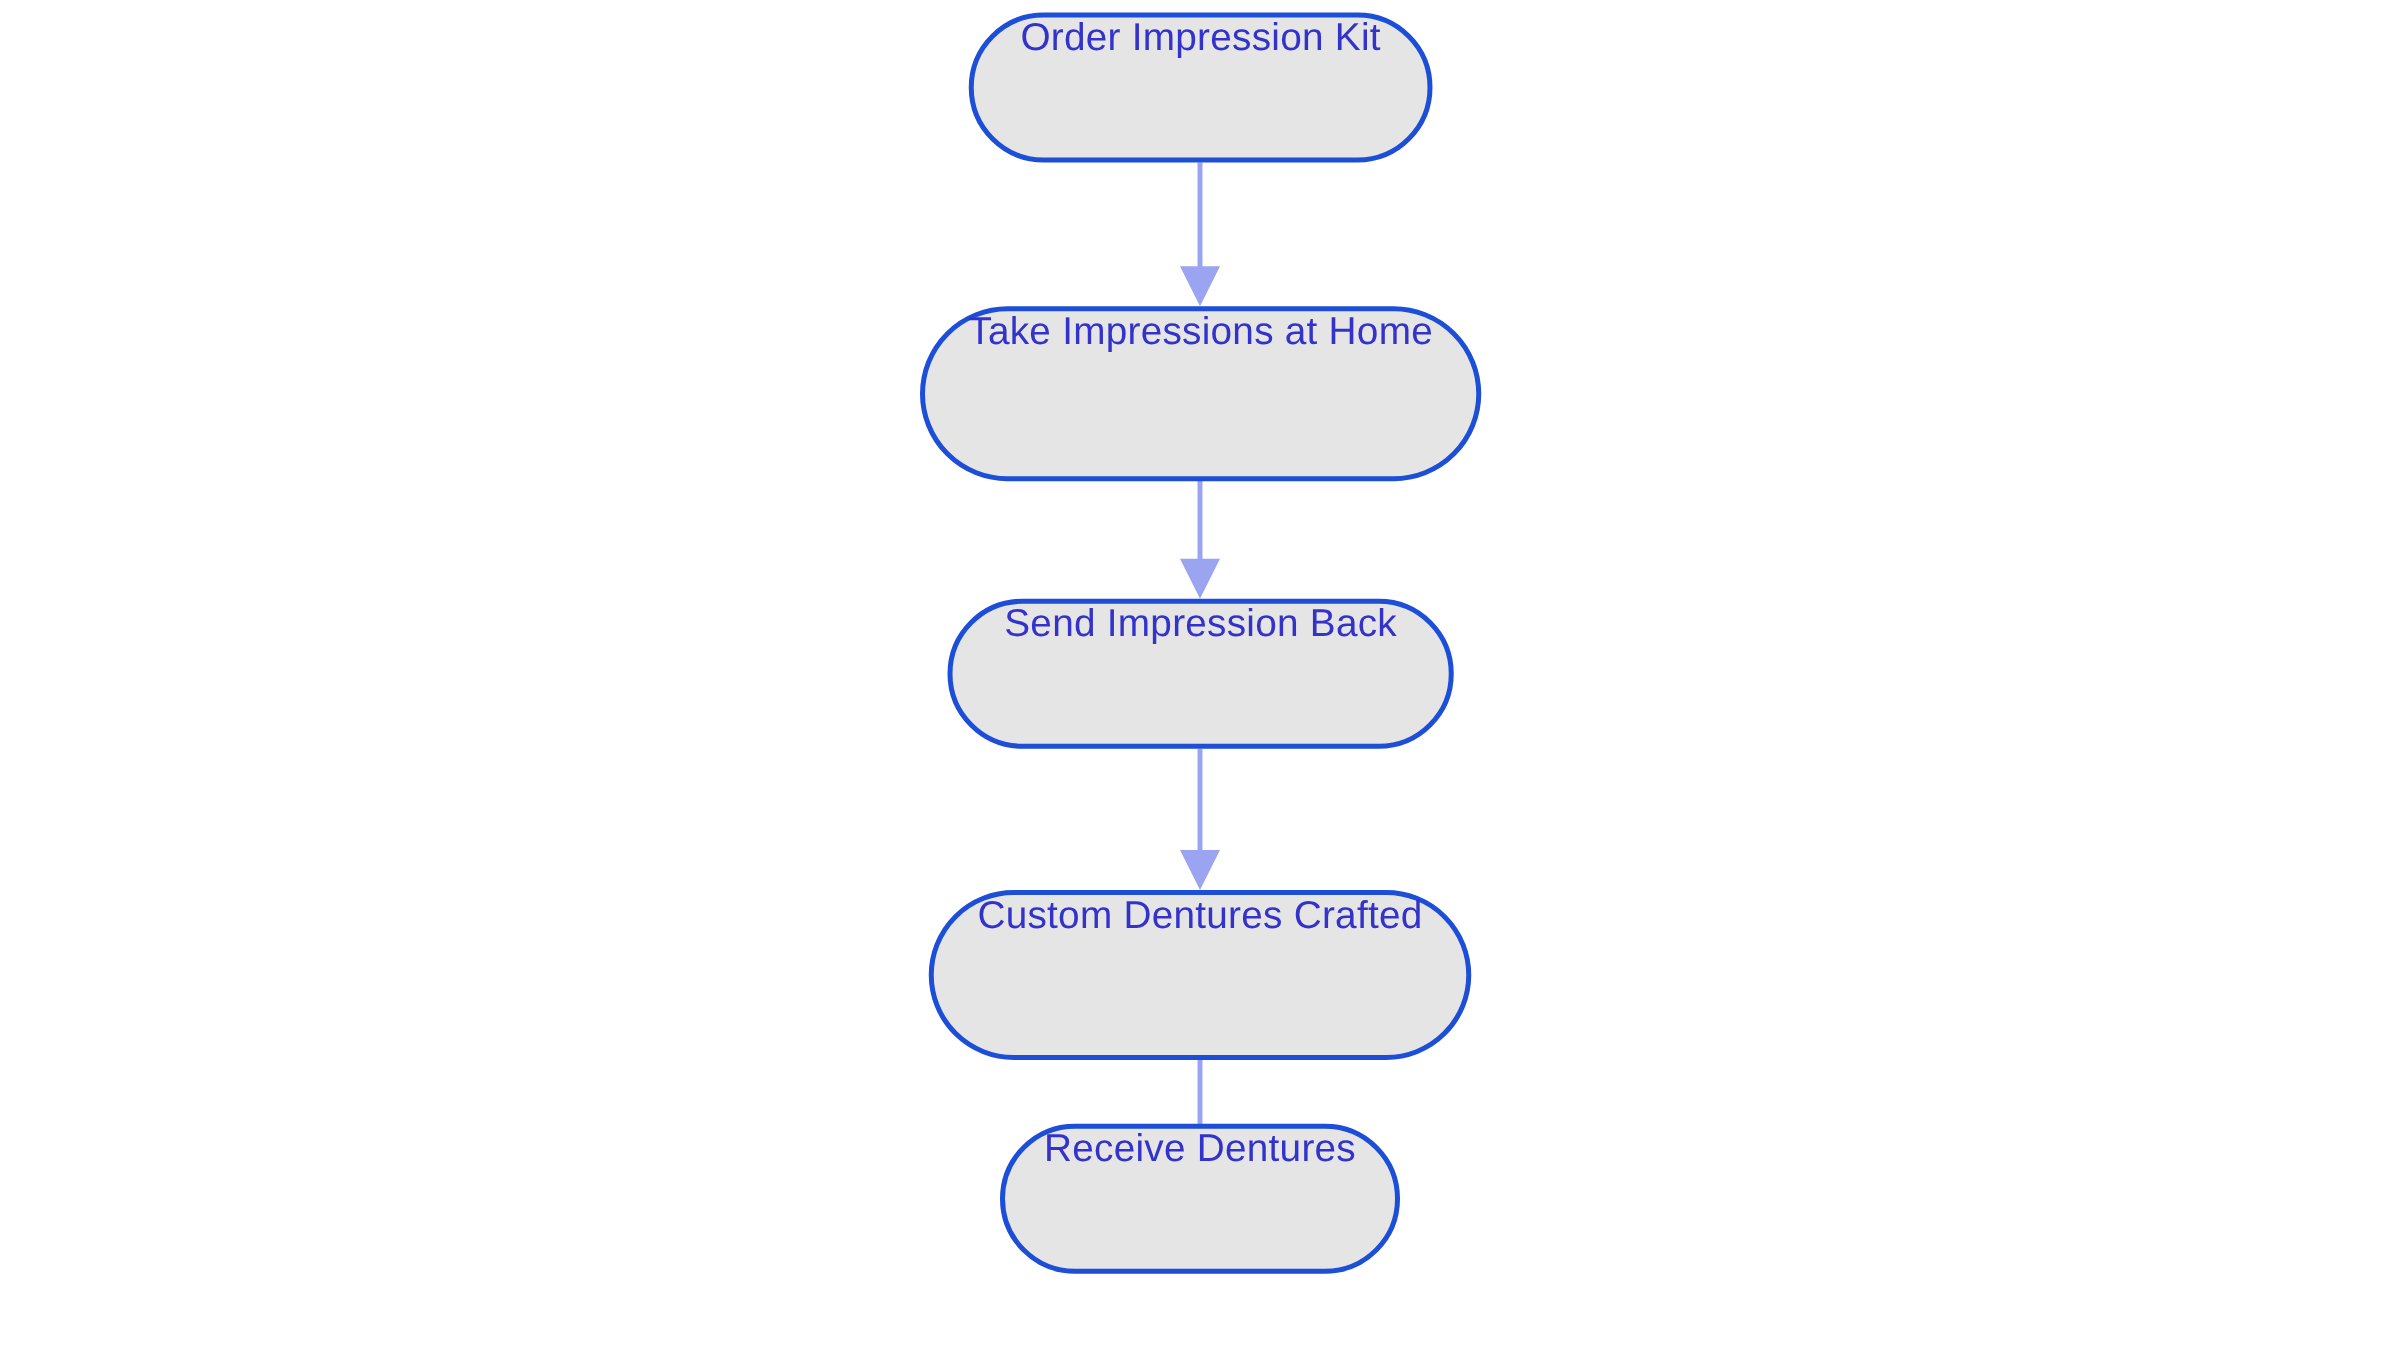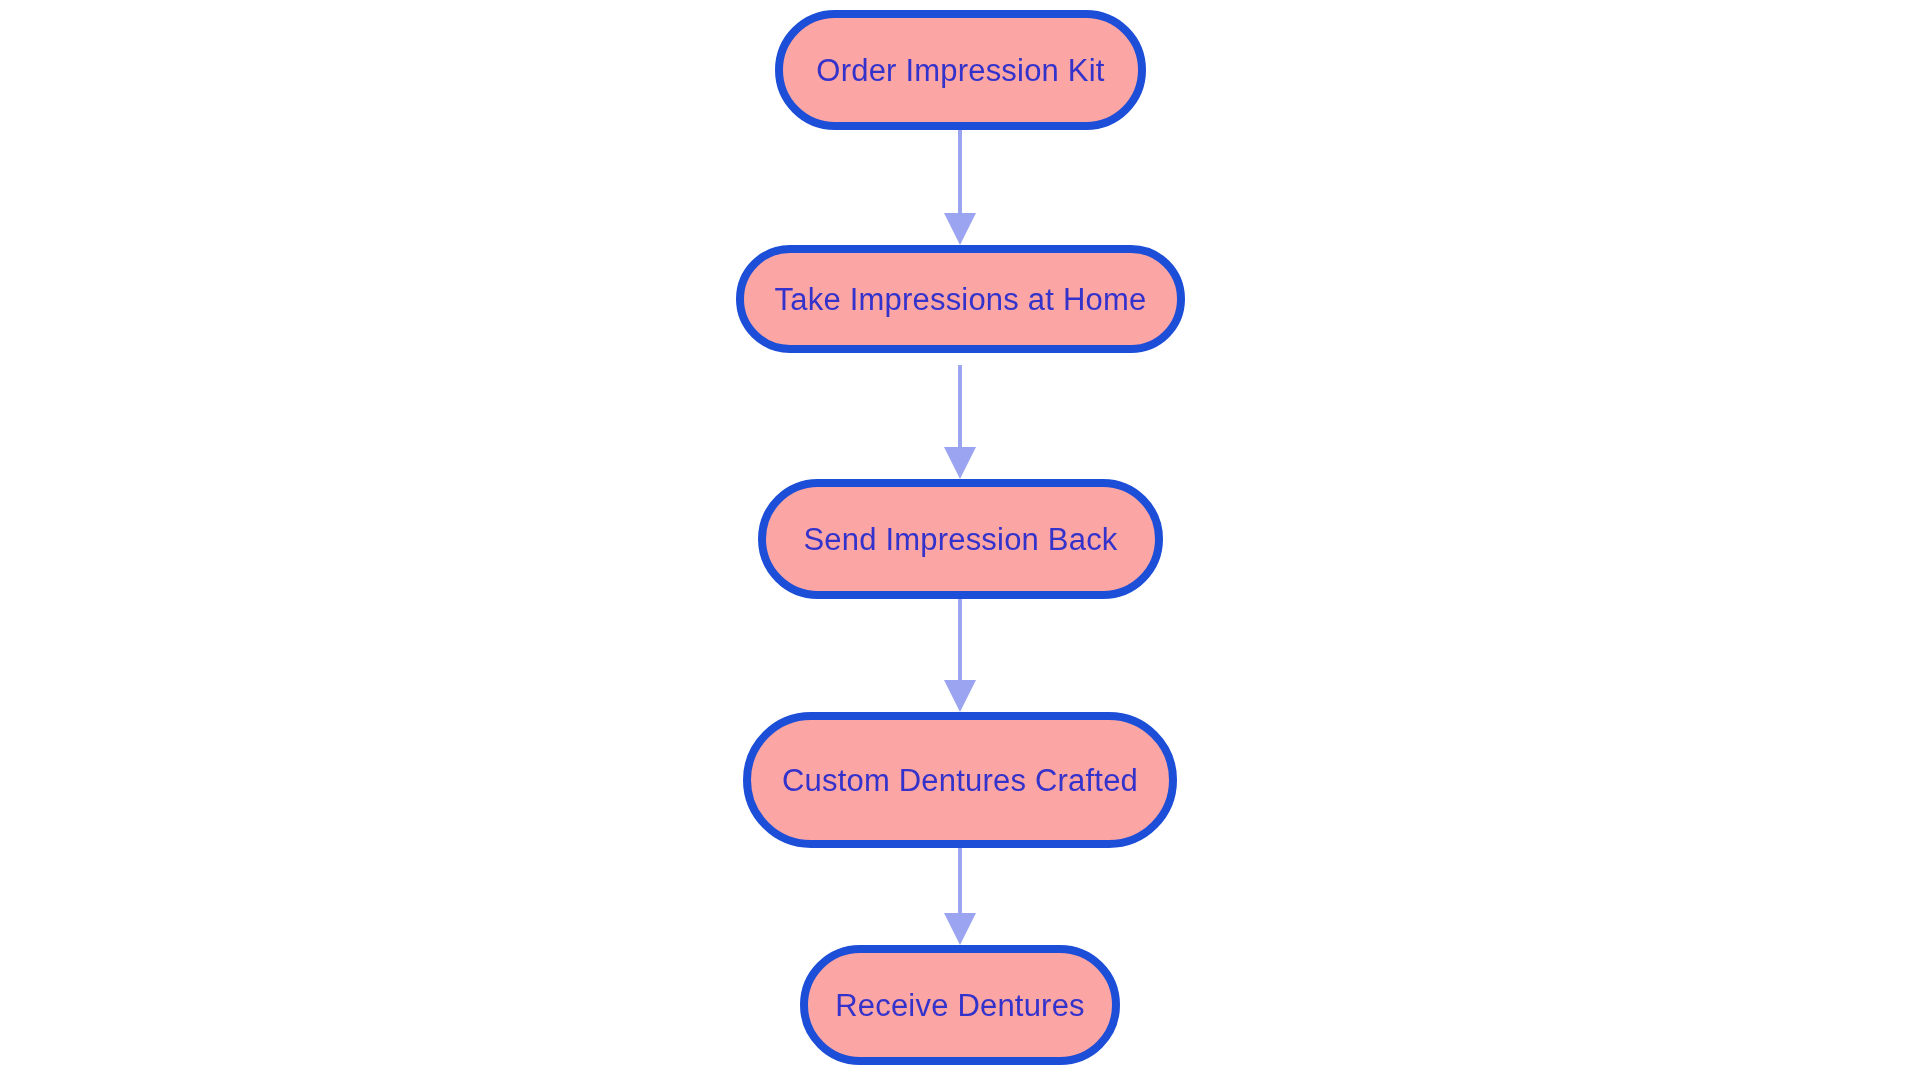--- a/index.html
+++ b/index.html
@@ -18,24 +18,24 @@
     position: relative;
     width: 1920px;
     height: 1083px;
     background: #ffffff;
   }
 
   .flow-node {
     position: absolute;
     box-sizing: border-box;
     display: flex;
-    align-items: center;
+    align-items: flex-start;
     justify-content: center;
-    background: #fca5a5;
-    border: 8px solid #1d4ed8;
+    background: #e5e5e5;
+    border: 4px solid #1d4ed8;
     border-radius: 9999px;
     color: #3333cc;
     font-size: 31px;
     font-weight: 400;
     letter-spacing: 0.2px;
     white-space: nowrap;
     font-family: "Liberation Sans", sans-serif;
   }
 
   .node-label {
@@ -78,29 +78,29 @@
     <g>
       <line class="edge-line" x1="960" y1="832" x2="960" y2="928"></line>
       <polygon class="edge-head" points="960,945 944,913 976,913"></polygon>
     </g>
   </svg>
 
   <div class="flow-node" style="left:775px; top:10px; width:371px; height:120px;">
     <span class="node-label">Order Impression Kit</span>
   </div>
 
-  <div class="flow-node" style="left:736px; top:245px; width:449px; height:108px;">
+  <div class="flow-node" style="left:736px; top:245px; width:449px; height:140px;">
     <span class="node-label">Take Impressions at Home</span>
   </div>
 
   <div class="flow-node" style="left:758px; top:479px; width:405px; height:120px;">
     <span class="node-label">Send Impression Back</span>
   </div>
 
   <div class="flow-node" style="left:743px; top:712px; width:434px; height:136px;">
     <span class="node-label">Custom Dentures Crafted</span>
   </div>
 
-  <div class="flow-node" style="left:800px; top:945px; width:320px; height:120px;">
+  <div class="flow-node" style="left:800px; top:899px; width:320px; height:120px;">
     <span class="node-label">Receive Dentures</span>
   </div>
 
 </div>
 
 </body></html>

